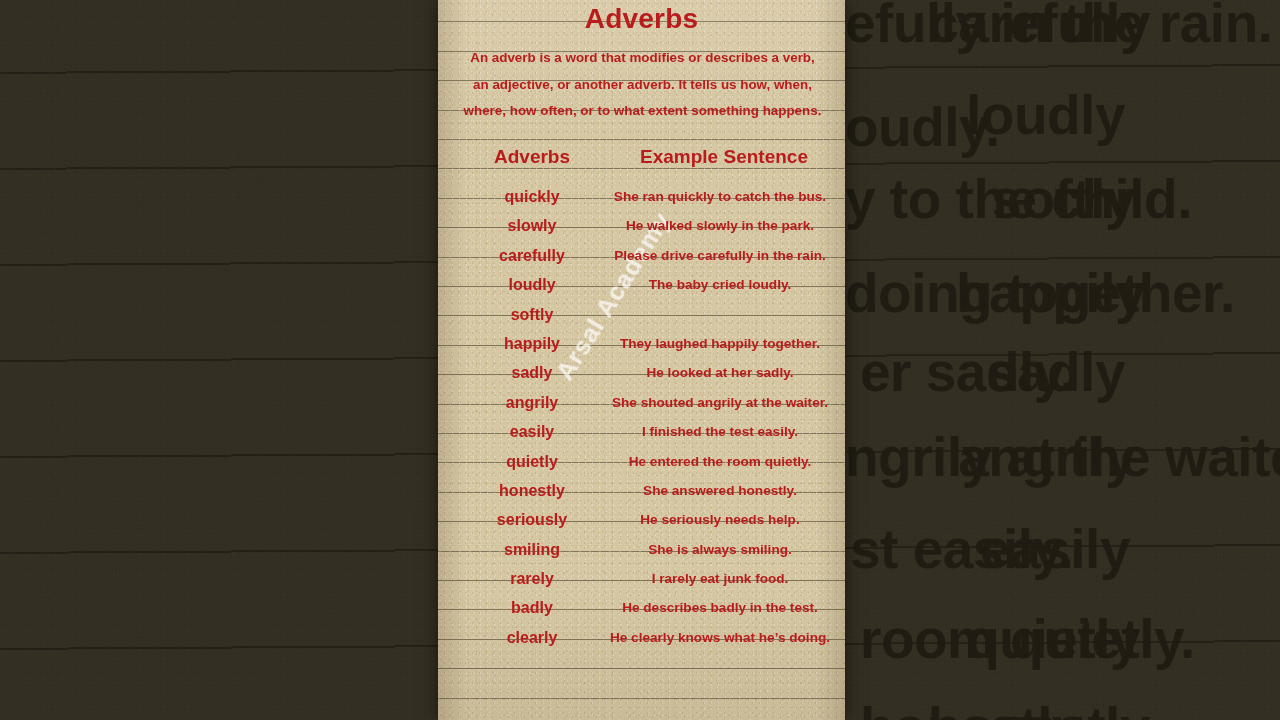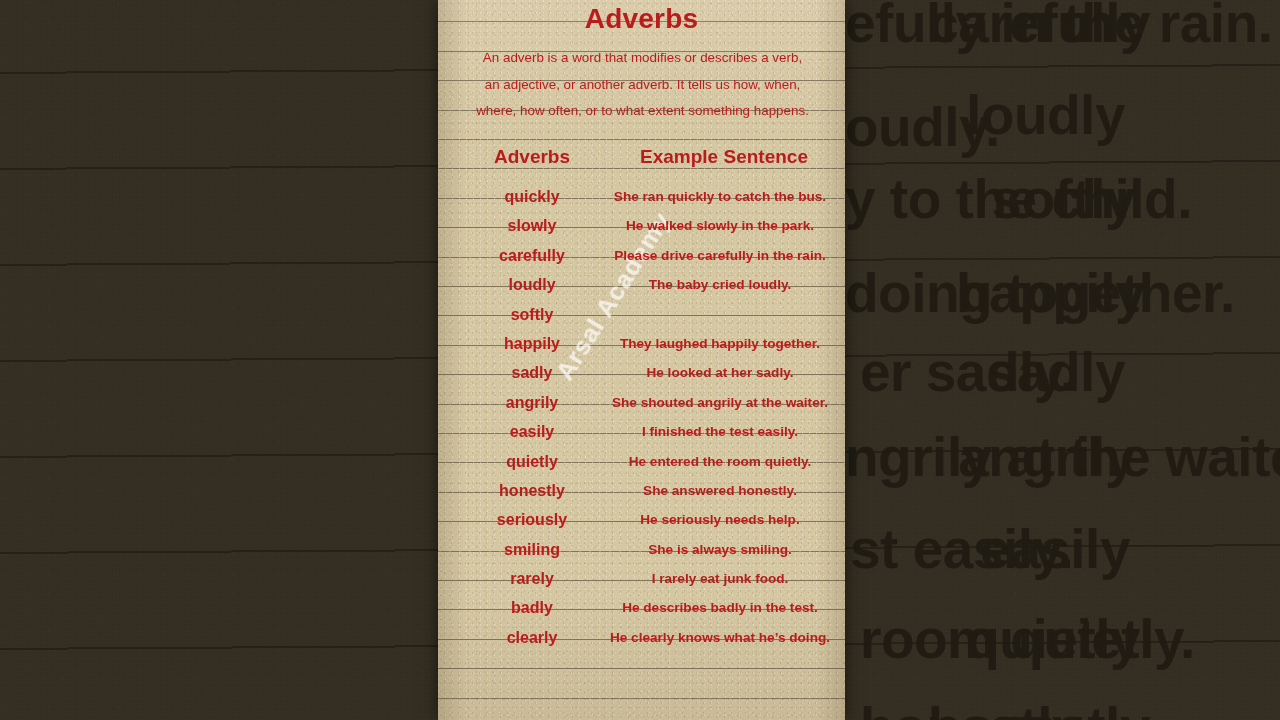--- a/index.html
+++ b/index.html
@@ -163,21 +163,21 @@
     font-weight: 700;
     letter-spacing: .2px;
   }
 
   .intro {
     position: absolute;
     top: 45px;
     left: 12px;
     right: 10px;
     font-size: 13.4px;
-    font-weight: 400;
+    font-weight: 700;
     text-align: center;
     line-height: 26.5px;
   }
   .intro .ln { display: block; white-space: nowrap; }
 
   .thead {
     position: absolute;
     top: 146px;
     left: 0; right: 0;
     height: 26px;

